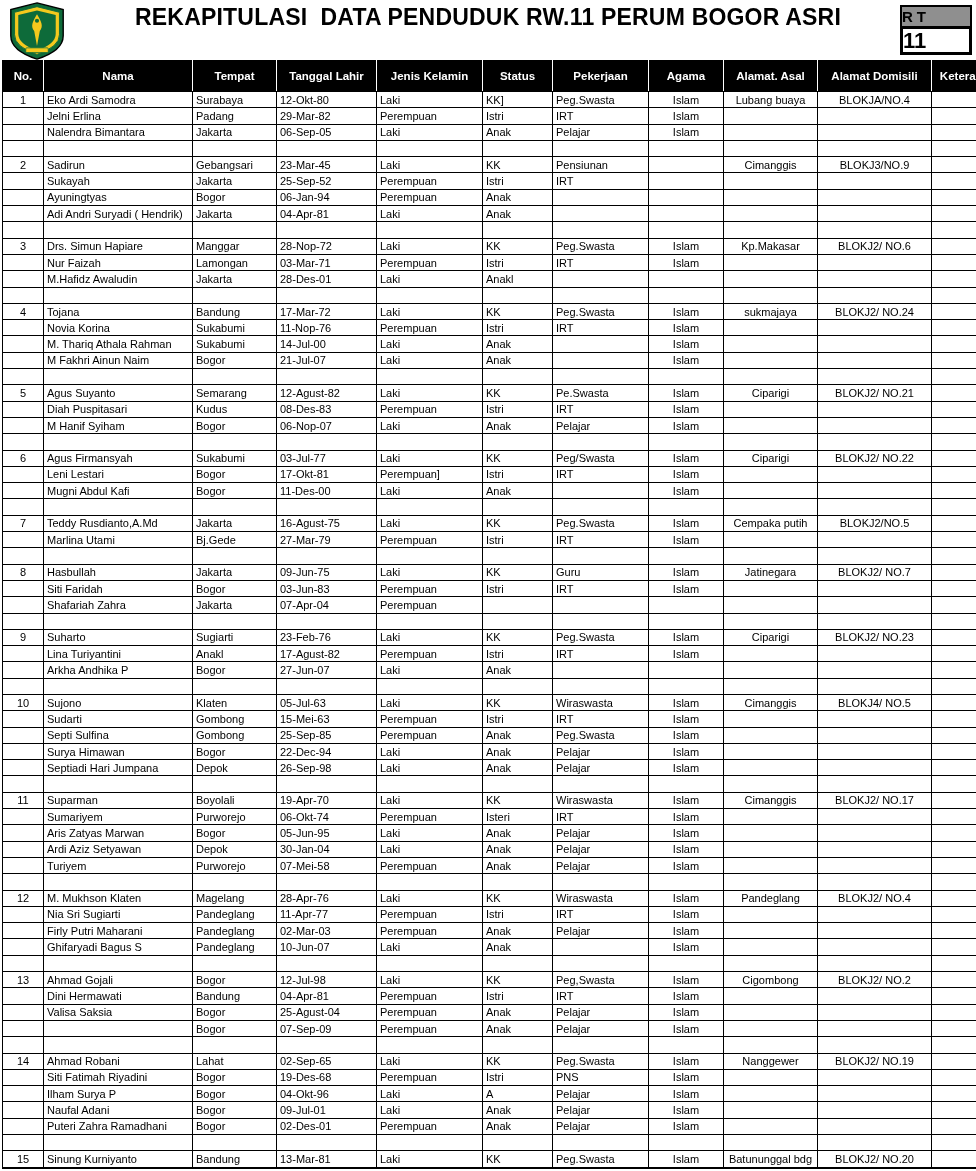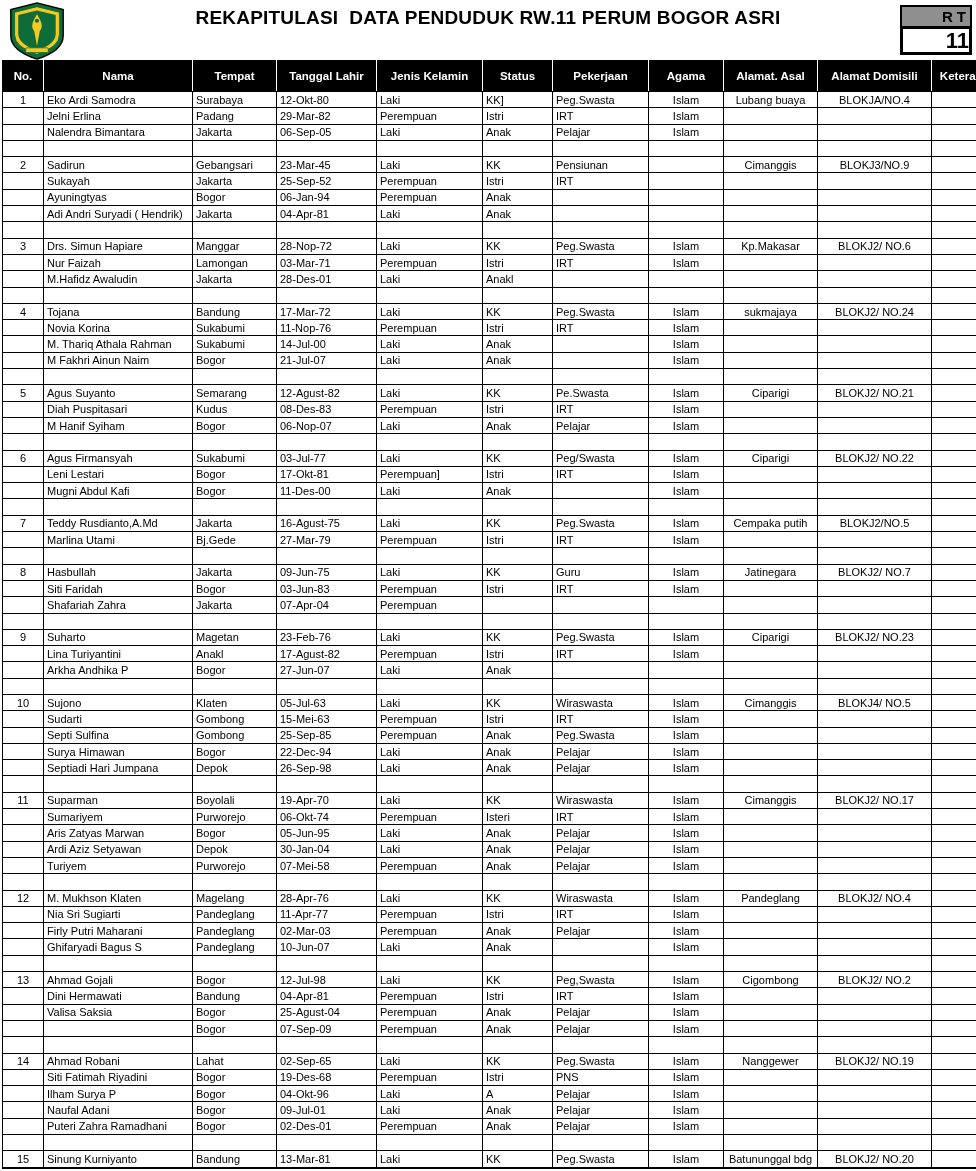--- a/index.html
+++ b/index.html
@@ -15,26 +15,26 @@
   .page { position: relative; width: 976px; height: 1171px; }
 
   
   .header { position: relative; height: 60px; }
   .logo {
     position: absolute; left: 8px; top: 2px;
     width: 58px; height: 58px;
   }
   .titles { text-align: center; padding-top: 5px; }
   .title-line {
-    font-size: 19px; font-weight: bold; line-height: 25px;
+    font-size: 23px; font-weight: bold; line-height: 25px;
     white-space: pre; letter-spacing: 0.2px;
   }
   .rt-badge {
     position: absolute; right: 4px; top: 5px; width: 72px;
-    text-align: right;
+    text-align: left;
   }
   .rt-label {
     background: #8f8f8f; border: 2px solid #000; border-bottom: none;
     font-weight: bold; font-size: 15px; letter-spacing: 4px;
     height: 19px; line-height: 19px; color: #000;
   }
   .rt-number {
     background: #ffffff; border: 3px solid #000;
     font-weight: bold; font-size: 22px; line-height: 23px; height: 23px;
   }
@@ -541,21 +541,21 @@
           <td class="c5"></td>
           <td class="c6"></td>
           <td class="c7"></td>
           <td class="c8"></td>
           <td class="c9"></td>
           <td class="c10"></td>
         </tr>
         <tr>
           <td class="c0">9</td>
           <td class="c1">Suharto</td>
-          <td class="c2">Magetan</td>
+          <td class="c2">Sugiarti</td>
           <td class="c3">23-Feb-76</td>
           <td class="c4">Laki</td>
           <td class="c5">KK</td>
           <td class="c6">Peg.Swasta</td>
           <td class="c7">Islam</td>
           <td class="c8">Ciparigi</td>
           <td class="c9">BLOKJ2/ NO.23</td>
           <td class="c10"></td>
         </tr>
         <tr>

